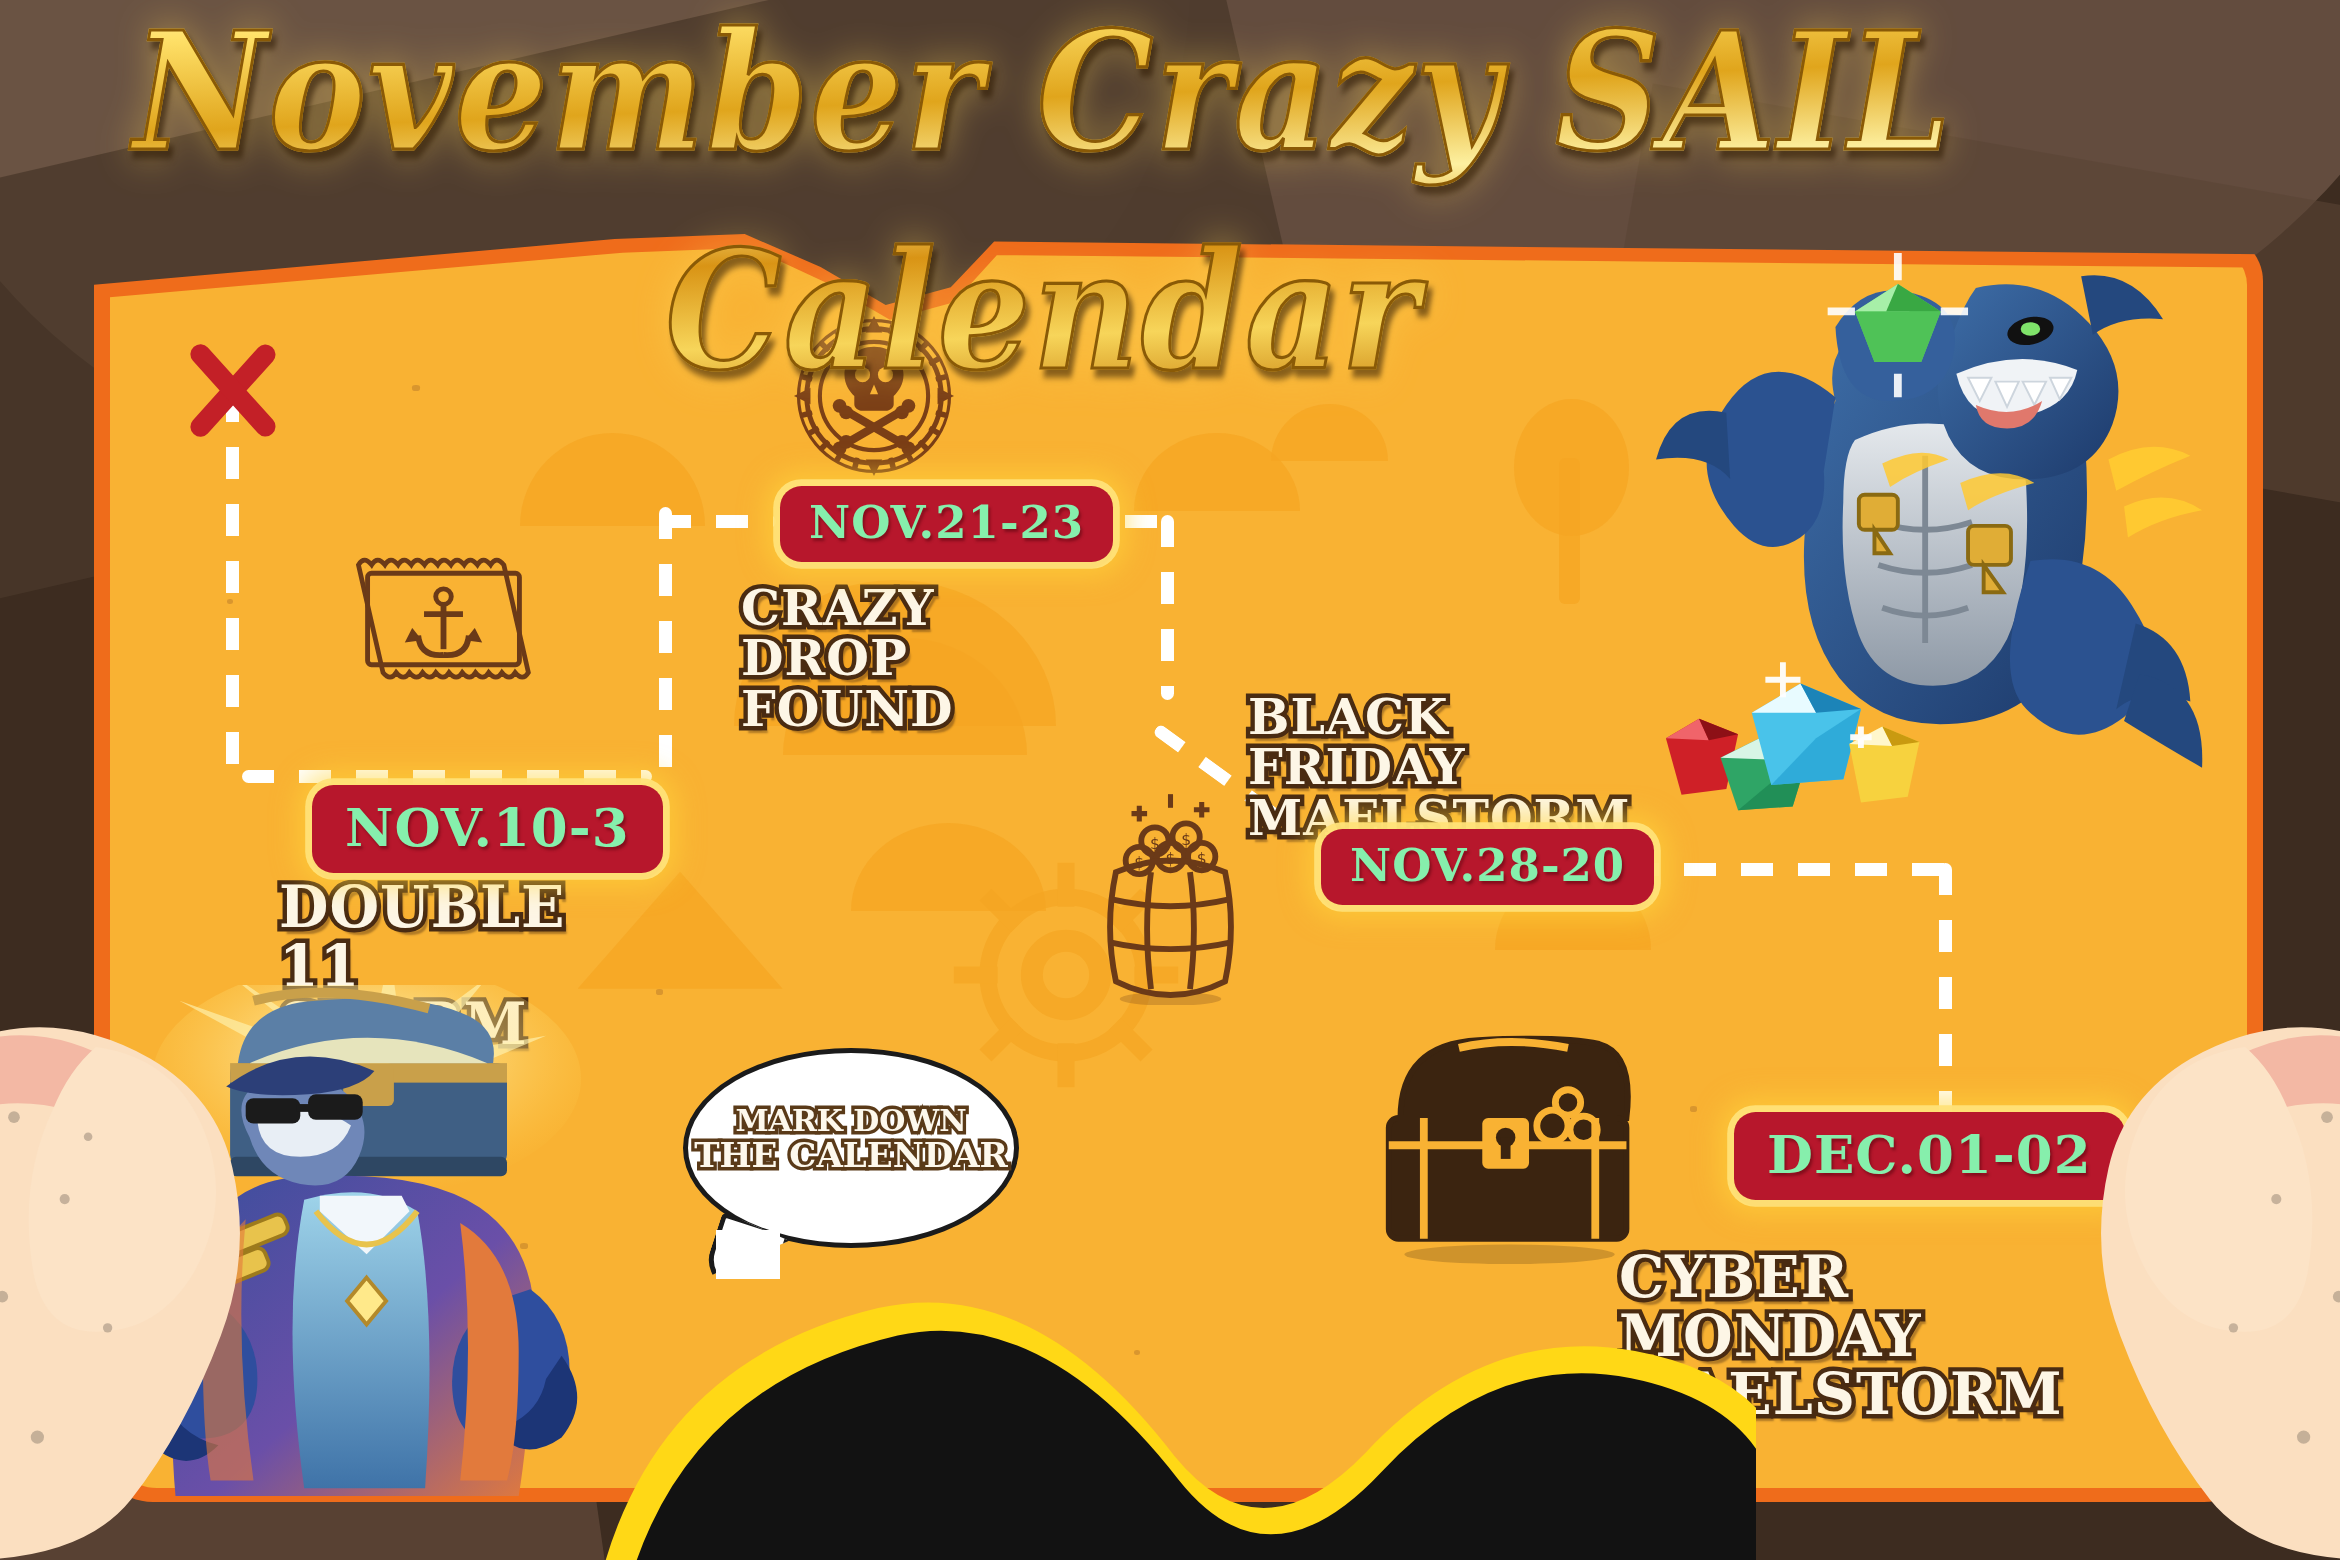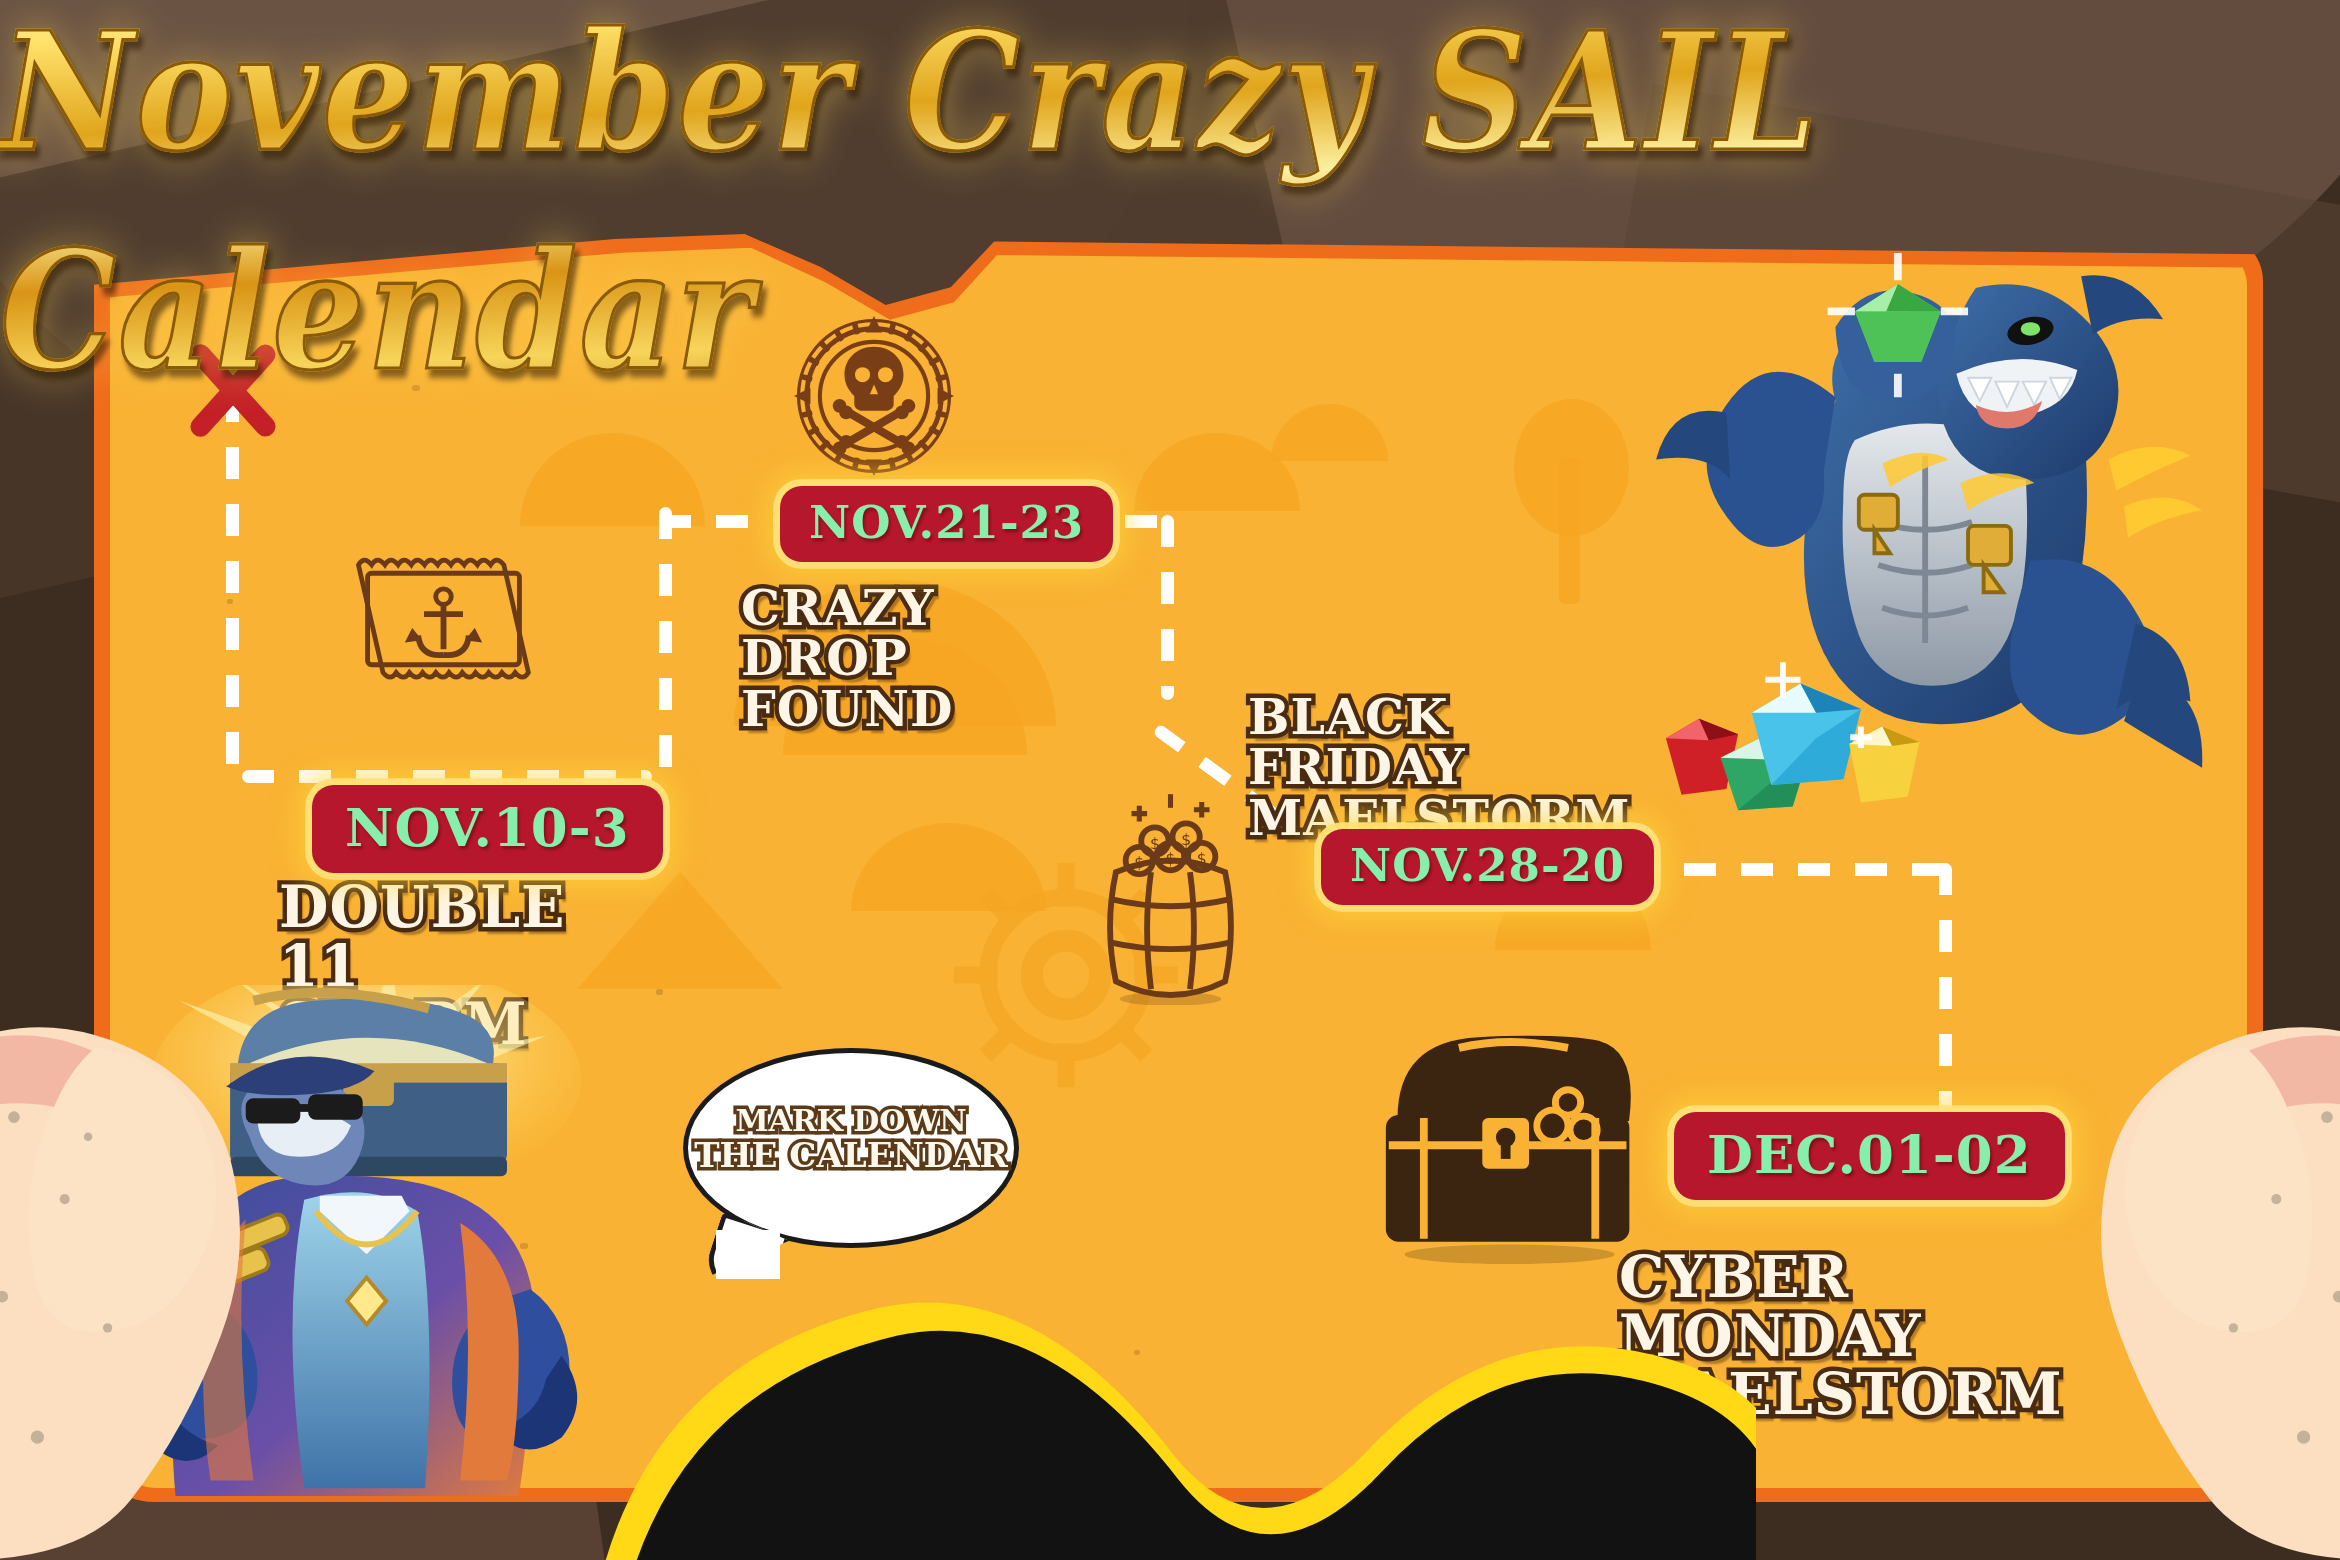--- a/index.html
+++ b/index.html
@@ -30,21 +30,21 @@
     background:#5a4536; transform:rotate(10deg); opacity:.6;
   }
   .bg-bottom-left {
     position:absolute; left:-78px; bottom:-59px; width:663px; height:351px;
     background:#6b5041; transform:rotate(-8deg); opacity:.6;
   }
 
   
   #title {
     position:absolute; left:0; top:5.9px; width:2086px; height:205px;
-    z-index:30;
+    text-align:center; z-index:30;
   }
   #title .gold {
     display:inline-block;
     font-family:"DejaVu Serif", serif;
     font-size:146px;
     line-height:195px;
     font-weight:bold;
     font-style:italic;
     letter-spacing:2px;
     background:linear-gradient(178deg,
@@ -434,21 +434,21 @@
 STORM</div>
 
 <div class="badge" style="left:780px;top:486px;">NOV.21-23</div>
 <div class="evt" style="left:741px;top:583px;width:332px;">CRAZY DROP
 FOUND</div>
 
 <div class="evt" style="left:1248px;top:692px;width:390px;">BLACK FRIDAY
 MAELSTORM</div>
 <div class="badge" style="left:1321px;top:829px;">NOV.28-20</div>
 
-<div class="badge lg" style="left:1674px;top:1112px;">DEC.01-02</div>
+<div class="badge lg" style="left:1734px;top:1112px;">DEC.01-02</div>
 <div class="evt lg" style="left:1619px;top:1248px;width:546px;">CYBER MONDAY
 MAELSTORM</div>
 
 <div id="bubble">
   <div class="body"></div>
   <div class="tail"></div>
   <div class="tail-fill"></div>
   <div class="txt">
     <div class="l1">MARK DOWN</div>
     <div class="l2">THE CALENDAR</div>

